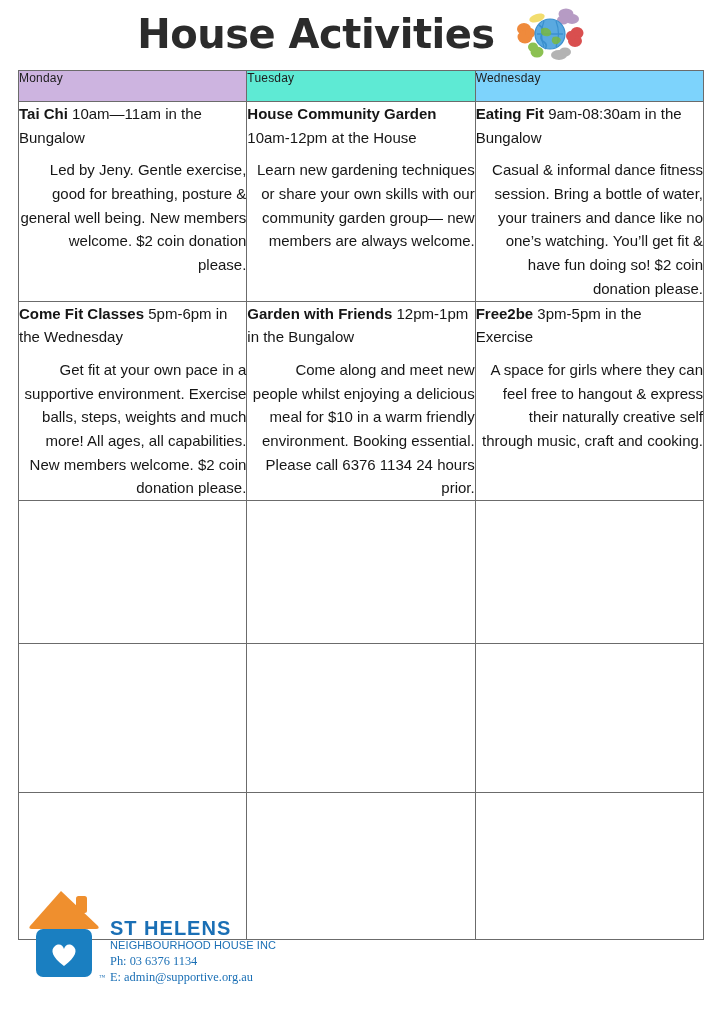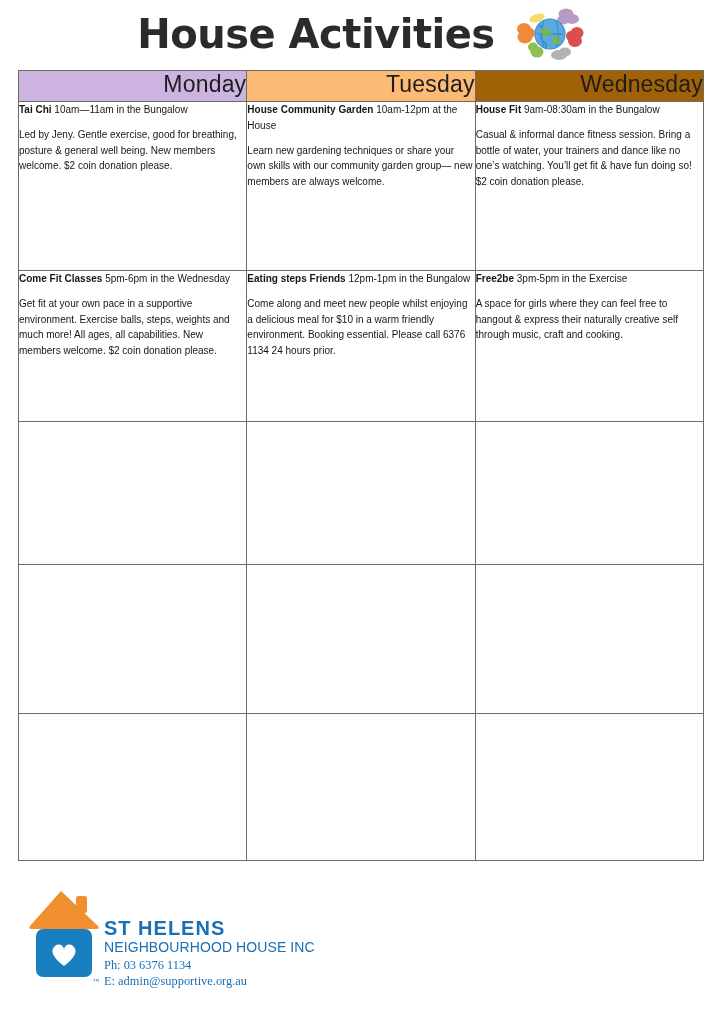--- a/index.html
+++ b/index.html
@@ -55,44 +55,44 @@
     border-collapse: collapse;
     table-layout: fixed;
   }
   #activities-table td, #activities-table th {
     border: 1px solid #6b6b6b;
     vertical-align: top;
     padding: 0;
   }
   .col-head {
     height: 30px;
-    text-align: right;
+    text-align: left;
     font-weight: normal;
-    font-size: 23px;
+    font-size: 12px;
     font-family: "Liberation Sans", sans-serif;
     color: #1d1d1d;
     letter-spacing: 0.2px;
     padding: 2px 0 4px 0;
     vertical-align: middle;
   }
   .head-mon { background: #cdb4e0; }
-  .head-tue { background: #fdba74; }
-  .head-wed { background: #a16207; }
+  .head-tue { background: #5eead4; }
+  .head-wed { background: #7dd3fc; }
 
   .cell {
     padding: 7px 8px 7px 8px;
   }
   .cell p {
     margin: 0 0 9px 0;
-    font-size: 10px;
+    font-size: 15px;
     line-height: 1.58;
     color: #161616;
     font-family: "Liberation Sans", sans-serif;
   }
-  .cell p:last-child { margin-bottom: 0; }
+  .cell p:last-child { margin-bottom: 0; text-align: right; }
   .cell .ttl { font-weight: bold; }
 
   .row-tall td { height: 168px; }
   .row-mid  td { height: 150px; }
   .row-blank-a td { height: 142px; }
   .row-blank-b td { height: 148px; }
   .row-blank-c td { height: 146px; }
 
   
   #footer-logo {
@@ -104,32 +104,33 @@
     display: flex;
     align-items: flex-start;
   }
   .house-mark {
     width: 78px;
     height: 96px;
     flex: none;
   }
   .house-mark svg { display: block; }
   .footer-text {
+    margin-left: 6px;
     margin-top: 30px;
   }
   .org-name {
     font-size: 20px;
     font-weight: bold;
     color: #1a6fb5;
     letter-spacing: 1px;
     line-height: 1;
     font-family: "Liberation Sans", sans-serif;
   }
   .org-sub {
-    font-size: 14px;
+    font-size: 11px;
     color: #1a6fb5;
     letter-spacing: 0.1px;
     line-height: 1.25;
     margin-top: 1px;
     font-family: "Liberation Sans", sans-serif;
   }
   .org-phone, .org-email {
     font-size: 12.4px;
     color: #1a6fb5;
     line-height: 1.3;
@@ -207,32 +208,32 @@
     <tr class="row-tall">
       <td class="cell">
         <p><span class="ttl">Tai Chi</span><span> 10am—11am in the Bungalow</span></p>
         <p>Led by Jeny. Gentle exercise, good for breathing, posture &amp; general well being. New members welcome. $2 coin donation please.</p>
       </td>
       <td class="cell">
         <p><span class="ttl">House Community Garden</span><span> 10am-12pm at the House</span></p>
         <p>Learn new gardening techniques or share your own skills with our community garden group— new members are always welcome.</p>
       </td>
       <td class="cell">
-        <p><span class="ttl">House Fit</span><span> 9am-08:30am in the Bungalow</span></p>
+        <p><span class="ttl">Eating Fit</span><span> 9am-08:30am in the Bungalow</span></p>
         <p>Casual &amp; informal dance fitness session. Bring a bottle of water, your trainers and dance like no one’s watching. You’ll get fit &amp; have fun doing so! $2 coin donation please.</p>
       </td>
     </tr>
 
     <tr class="row-mid">
       <td class="cell">
         <p><span class="ttl">Come Fit Classes</span><span> 5pm-6pm in the Wednesday</span></p>
         <p>Get fit at your own pace in a supportive environment.  Exercise balls, steps, weights and much more!  All ages, all capabilities. New members welcome. $2 coin donation please.</p>
       </td>
       <td class="cell">
-        <p><span class="ttl">Eating steps Friends</span><span> 12pm-1pm in the Bungalow</span></p>
+        <p><span class="ttl">Garden with Friends</span><span> 12pm-1pm in the Bungalow</span></p>
         <p>Come along and meet new people whilst enjoying a delicious meal for $10 in a warm friendly environment. Booking essential. Please call 6376 1134 24 hours prior.</p>
       </td>
       <td class="cell">
         <p><span class="ttl">Free2be</span><span> 3pm-5pm in the Exercise</span></p>
         <p>A space for girls where they can feel free to hangout &amp; express their naturally creative self through music, craft and cooking.</p>
       </td>
     </tr>
 
     <tr class="row-blank-a">
       <td class="cell"></td>

